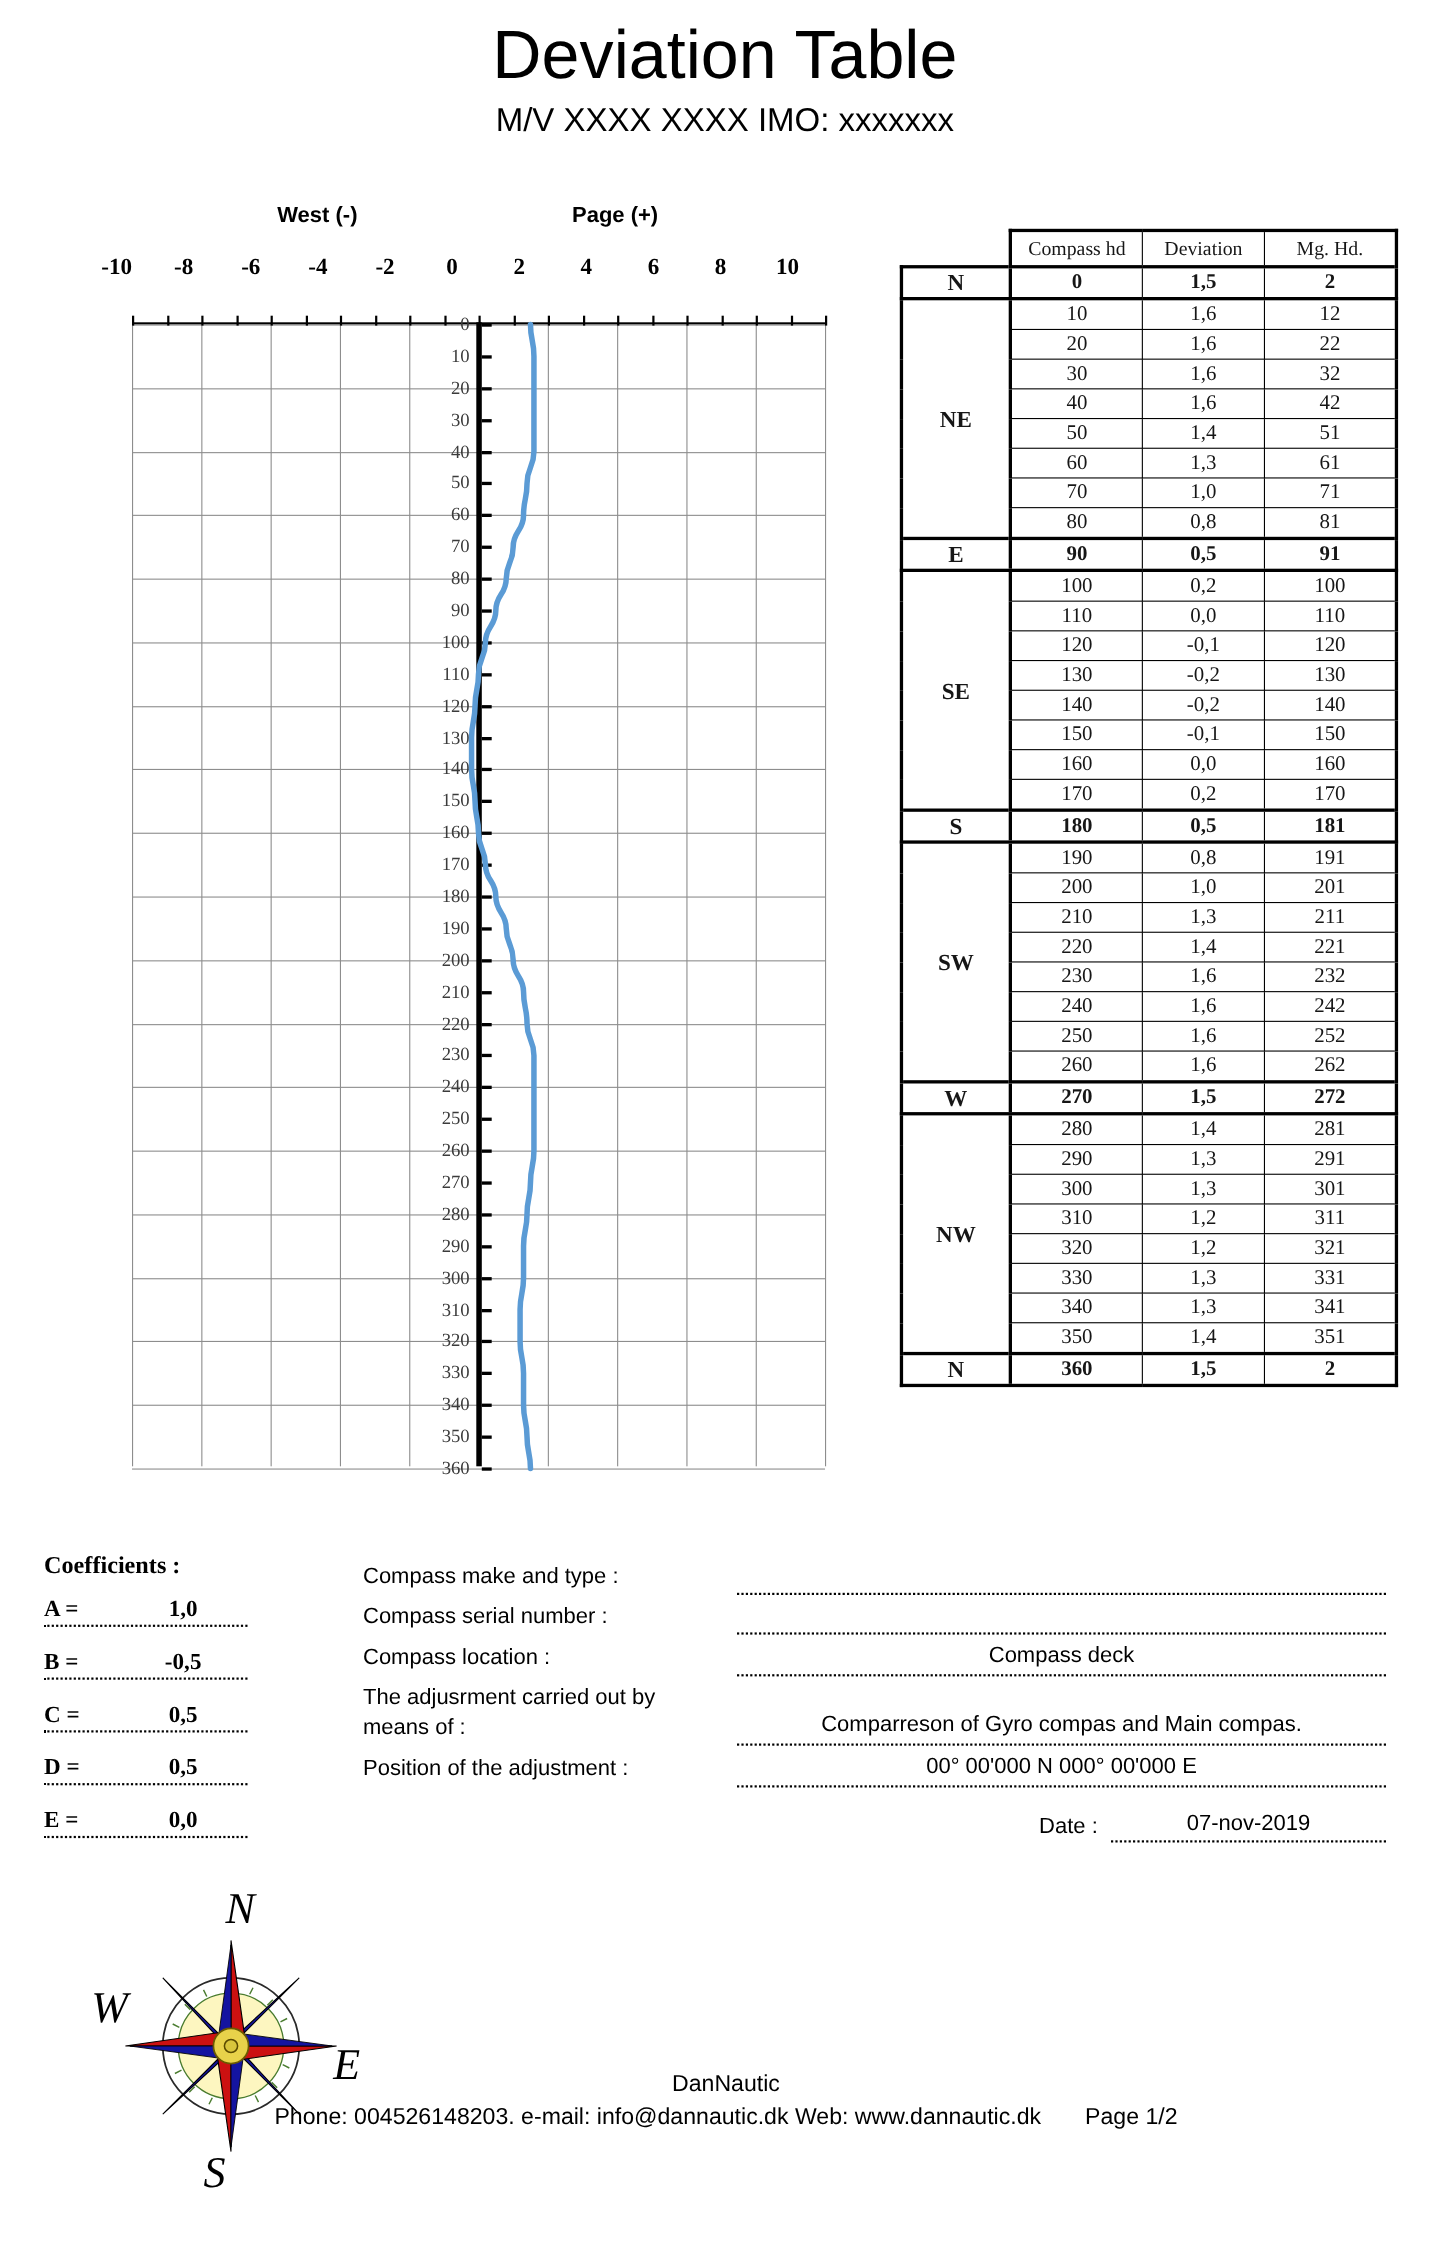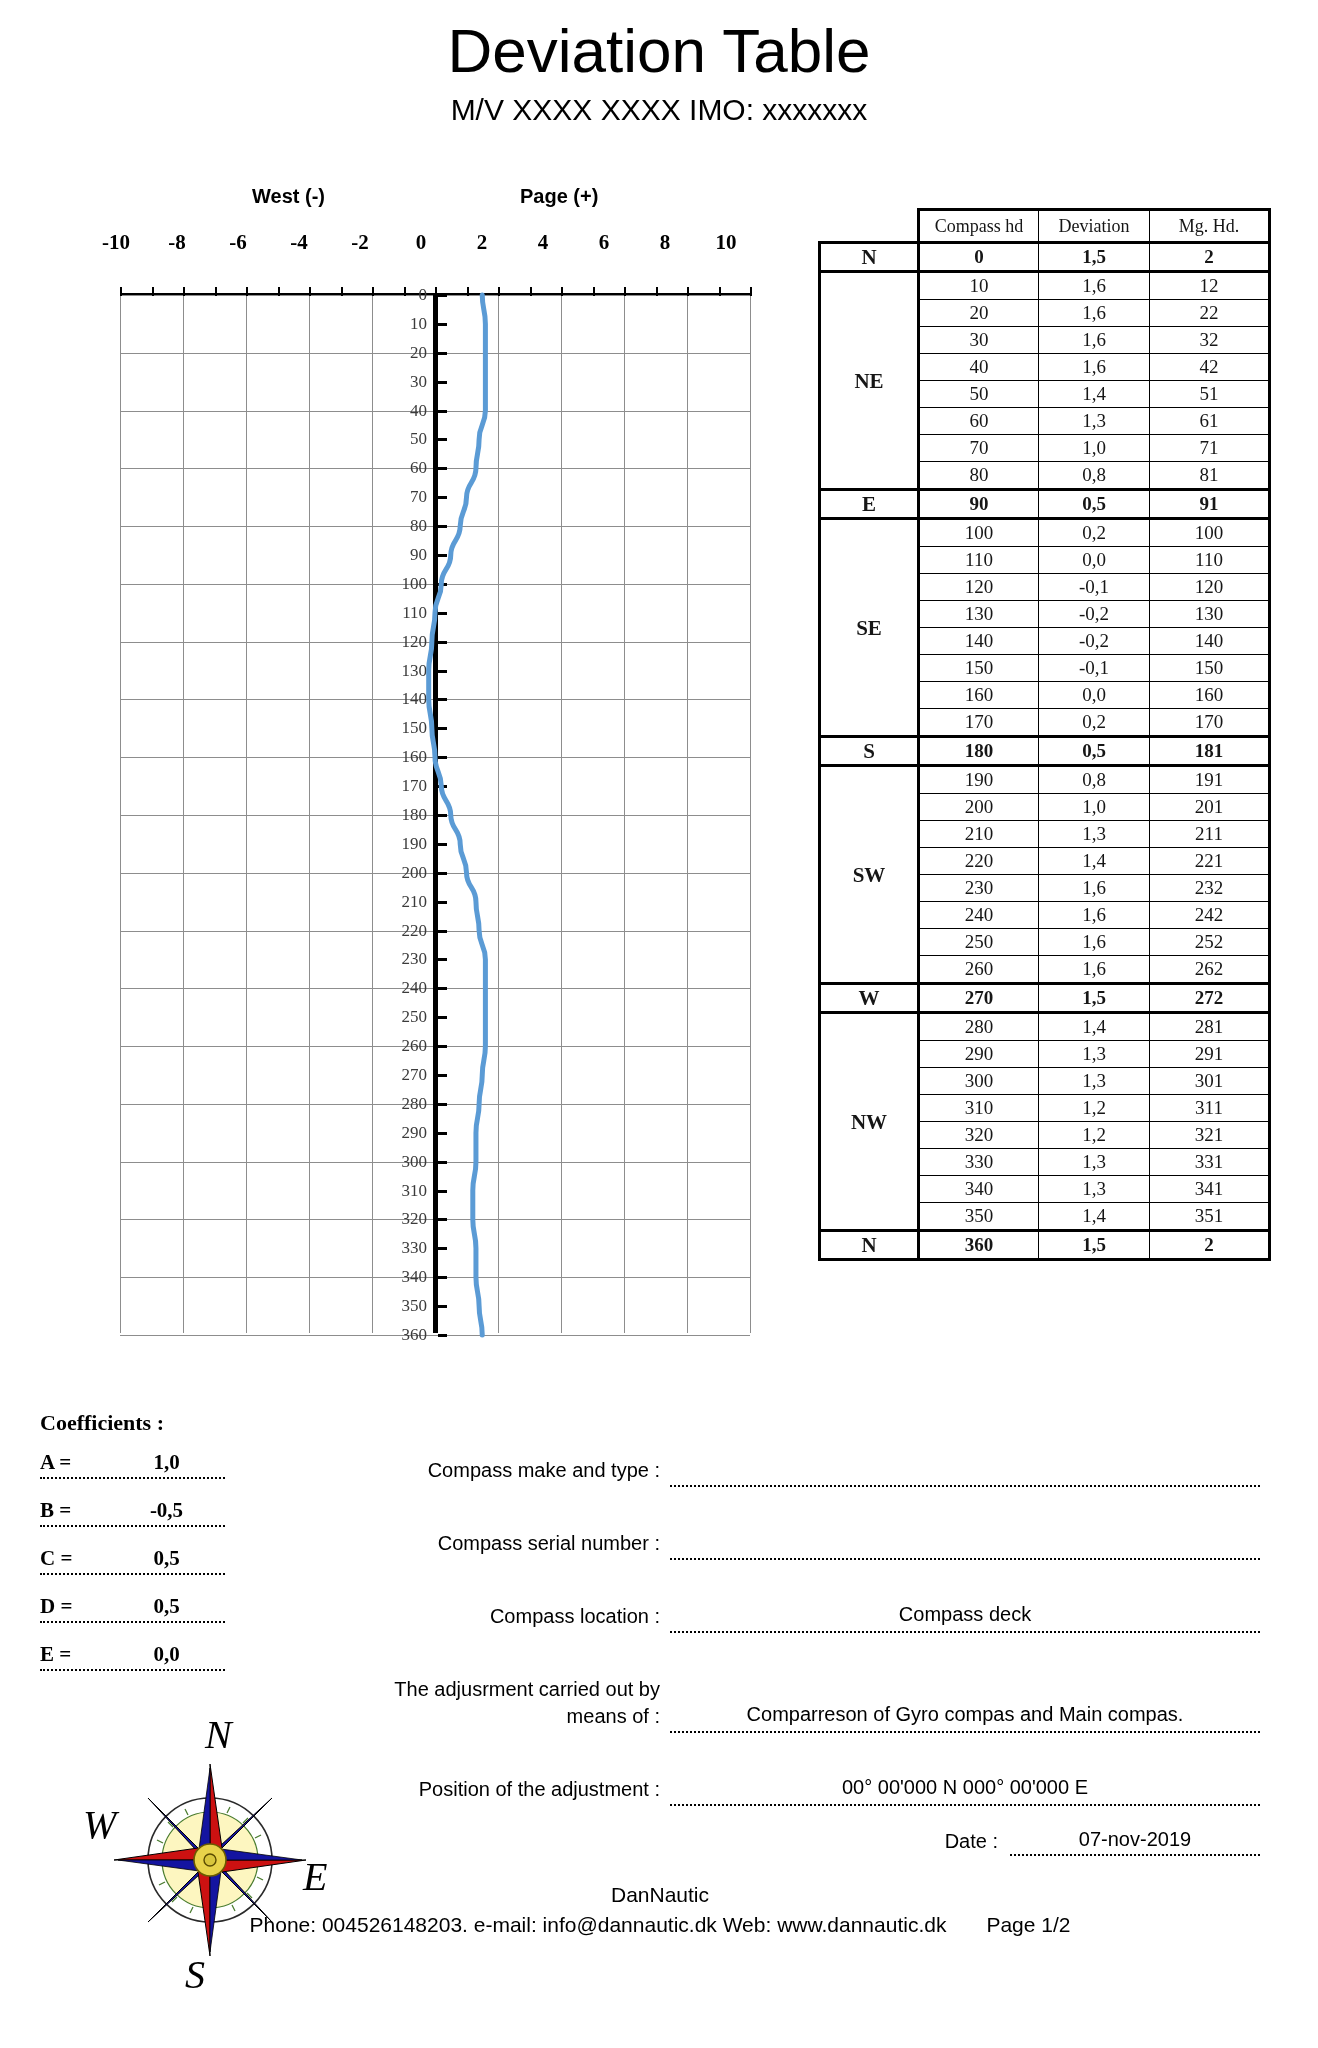--- a/index.html
+++ b/index.html
@@ -23,21 +23,21 @@
   }
   #doc-subtitle {
     font-family: "Liberation Sans", sans-serif;
     font-size: 30px; font-weight: 400; margin-top: 10px;
   }
 
   
   #chart-block { position:absolute; left:0; top:185px; width:770px; height:1150px; }
   #lbl-west { position:absolute; left:252px; top:0px; font-size:20px; font-weight:bold; }
   #lbl-east { position:absolute; left:520px; top:0px; font-size:20px; font-weight:bold; }
-  #xaxis-ticks { position:absolute; left:91px; top:45px; width:660px; height:26px;text-align:center; }
+  #xaxis-ticks { position:absolute; left:81px; top:45px; width:660px; height:26px;text-align:center; }
   #xaxis-ticks span {
     position:absolute; font-size:21px; font-weight:bold;
     transform: translateX(-50%); font-family:"Liberation Serif", serif;
   }
 
   #plot {
     position:absolute; left:120px; top:108px;
     width:630px; height:1040px;
     box-sizing: border-box;
     border-top: 2px solid #000;
@@ -105,22 +105,22 @@
     padding-bottom: 2px; margin-bottom: 19px;
     font-family:"Liberation Serif", serif; font-weight:bold; font-size:21px;
   }
   .coeff-row .k { width: 68px; }
   .coeff-row .v { flex:1; text-align:center; }
 
   
   #form-block { position:absolute; left:330px; top:1420px; width:930px; }
   .form-row { display:flex; align-items:flex-end; margin-bottom: 6px; }
   .form-label {
-    width: 330px; text-align:right; font-size:20px;
-    padding-right:10px; padding-bottom:3px; line-height:1.35;margin-top:37px;
+    width: 330px; font-size:20px;
+    padding-right:10px; padding-bottom:3px; line-height:1.35;
   }
   .form-value {
     flex:1; text-align:center; font-size:20px;
     border-bottom: 2px dotted #000;
     padding-bottom:3px; min-height:24px; line-height:1.35;
   }
   #date-row { display:flex; justify-content:flex-end; align-items:flex-end; margin-top:22px; }
   #date-label { font-size:20px; padding-right:12px; padding-bottom:3px; }
   #date-value {
     width: 250px; text-align:center; font-size:20px;

